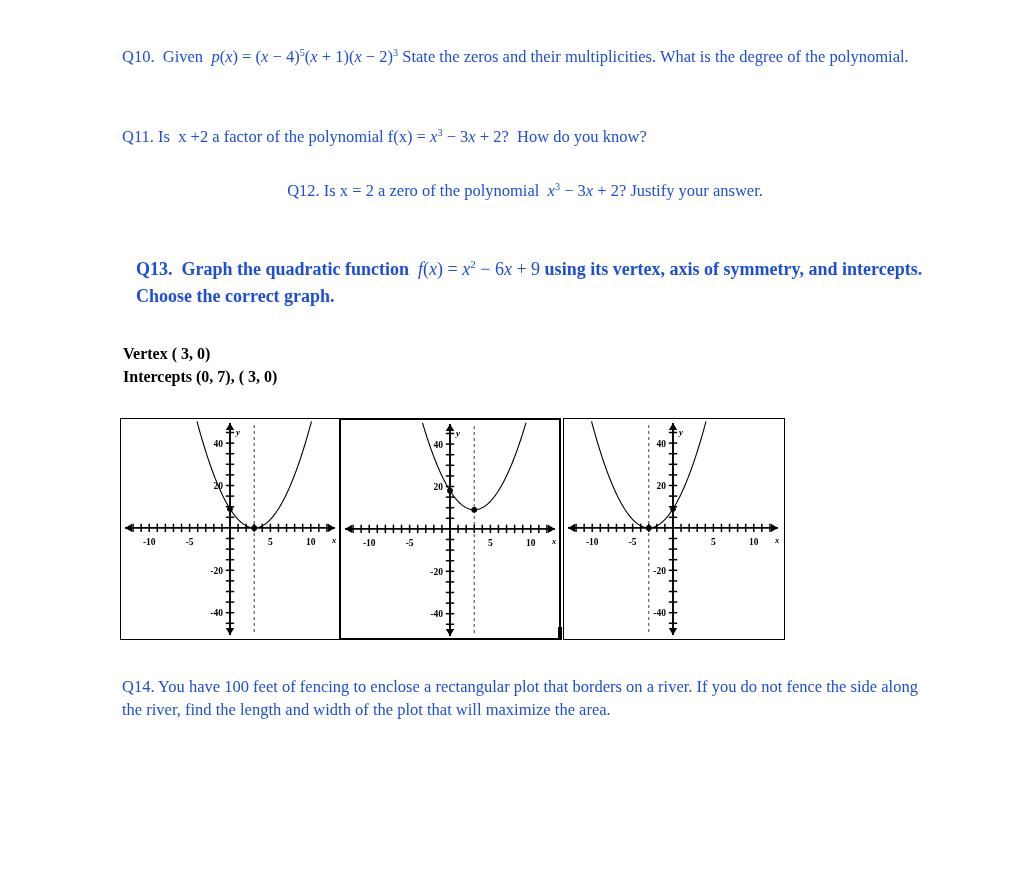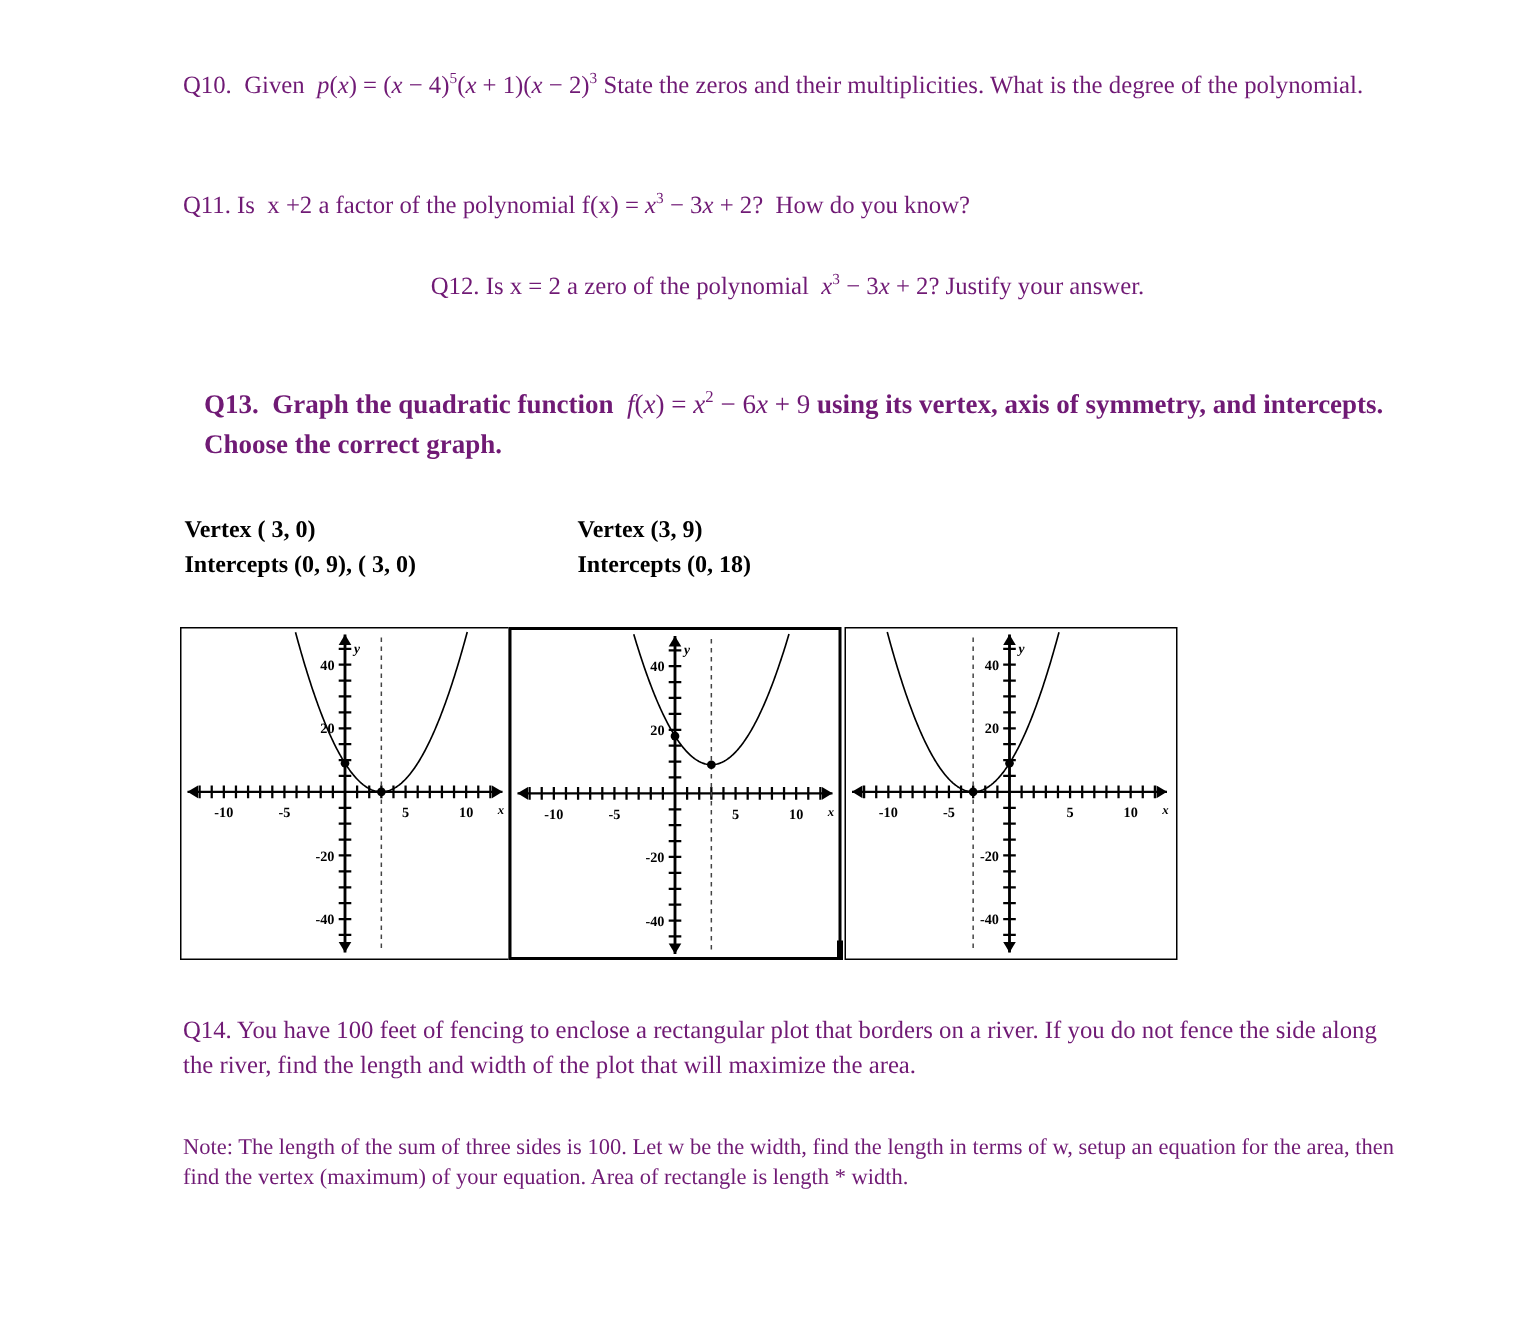--- a/index.html
+++ b/index.html
@@ -18,21 +18,21 @@
   .page {
     position: absolute;
     left: 0; top: 0;
     width: 1024px;
     height: 893px;
   }
   .q {
     position: absolute;
     font-size: 16.5px;
     line-height: 1.38;
-    color: #701a75;
+    color: #1d4ed8;
   }
   .q10 { left: 122px; top: 46px; width: 806px; }
   .q11 { left: 122px; top: 126px; width: 806px; }
   .q12 { left: 122px; top: 180px; width: 806px; text-align: center; }
   .q13 {
     left: 136px; top: 256px; width: 790px;
     font-weight: bold;
     font-size: 18px;
     line-height: 1.52;
   }
@@ -117,25 +117,21 @@
 
   <div class="q q13">
     <span>Q13.</span>&nbsp; Graph the quadratic function&nbsp;
     <span style="font-weight:normal;"><span class="mi">f</span>(<span class="mi">x</span>) = <span class="mi">x</span><sup class="expn">2</sup> − 6<span class="mi">x</span> + 9</span>
     <span>using its vertex, axis of symmetry, and intercepts. Choose the correct graph.</span>
   </div>
 
   <div class="choices">
     <div class="choice choice-0">
       <span class="cline">Vertex ( 3, 0)</span>
-      <span class="cline">Intercepts (0,  9), ( 3, 0)</span>
-    </div>
-    <div class="choice choice-1">
-      <span class="cline">Vertex (3, 9)</span>
-      <span class="cline">Intercepts (0, 18)</span>
+      <span class="cline">Intercepts (0,  7), ( 3, 0)</span>
     </div>
   </div>
 
   <div class="graphs">
     <div class="panel panel-0" id="panel-a">
         <svg width="218" height="220" viewBox="0 0 218 220">
           <line x1="4" y1="108.9" x2="214" y2="108.9" stroke="#000" stroke-width="1.6"></line>
           <polygon points="4,108.9 11,104.7 11,113.10000000000001" fill="#000"></polygon>
           <polygon points="214,108.9 207,104.7 207,113.10000000000001" fill="#000"></polygon>
           <line x1="109" y1="4" x2="109" y2="216" stroke="#000" stroke-width="1.9"></line>
@@ -331,17 +327,14 @@
           <circle cx="109" cy="89.82000000000001" r="2.9" fill="#000"></circle>
         </svg>
       </div>
     <div class="artifact"></div>
   </div>
 
   <div class="q q14">
     <span>Q14. You have 100 feet of fencing to enclose a rectangular plot that borders on a river. If you do not fence the side along the river, find the length and width of the plot that will maximize the area.</span>
   </div>
 
-  <div class="q note">
-    <span>Note: The length of the sum of three sides is 100. Let w be the width, find the length in terms of w, setup an equation for the area, then find the vertex (maximum) of your equation. Area of rectangle is length * width.</span>
-  </div>
 
 </div>
 
 </body></html>

